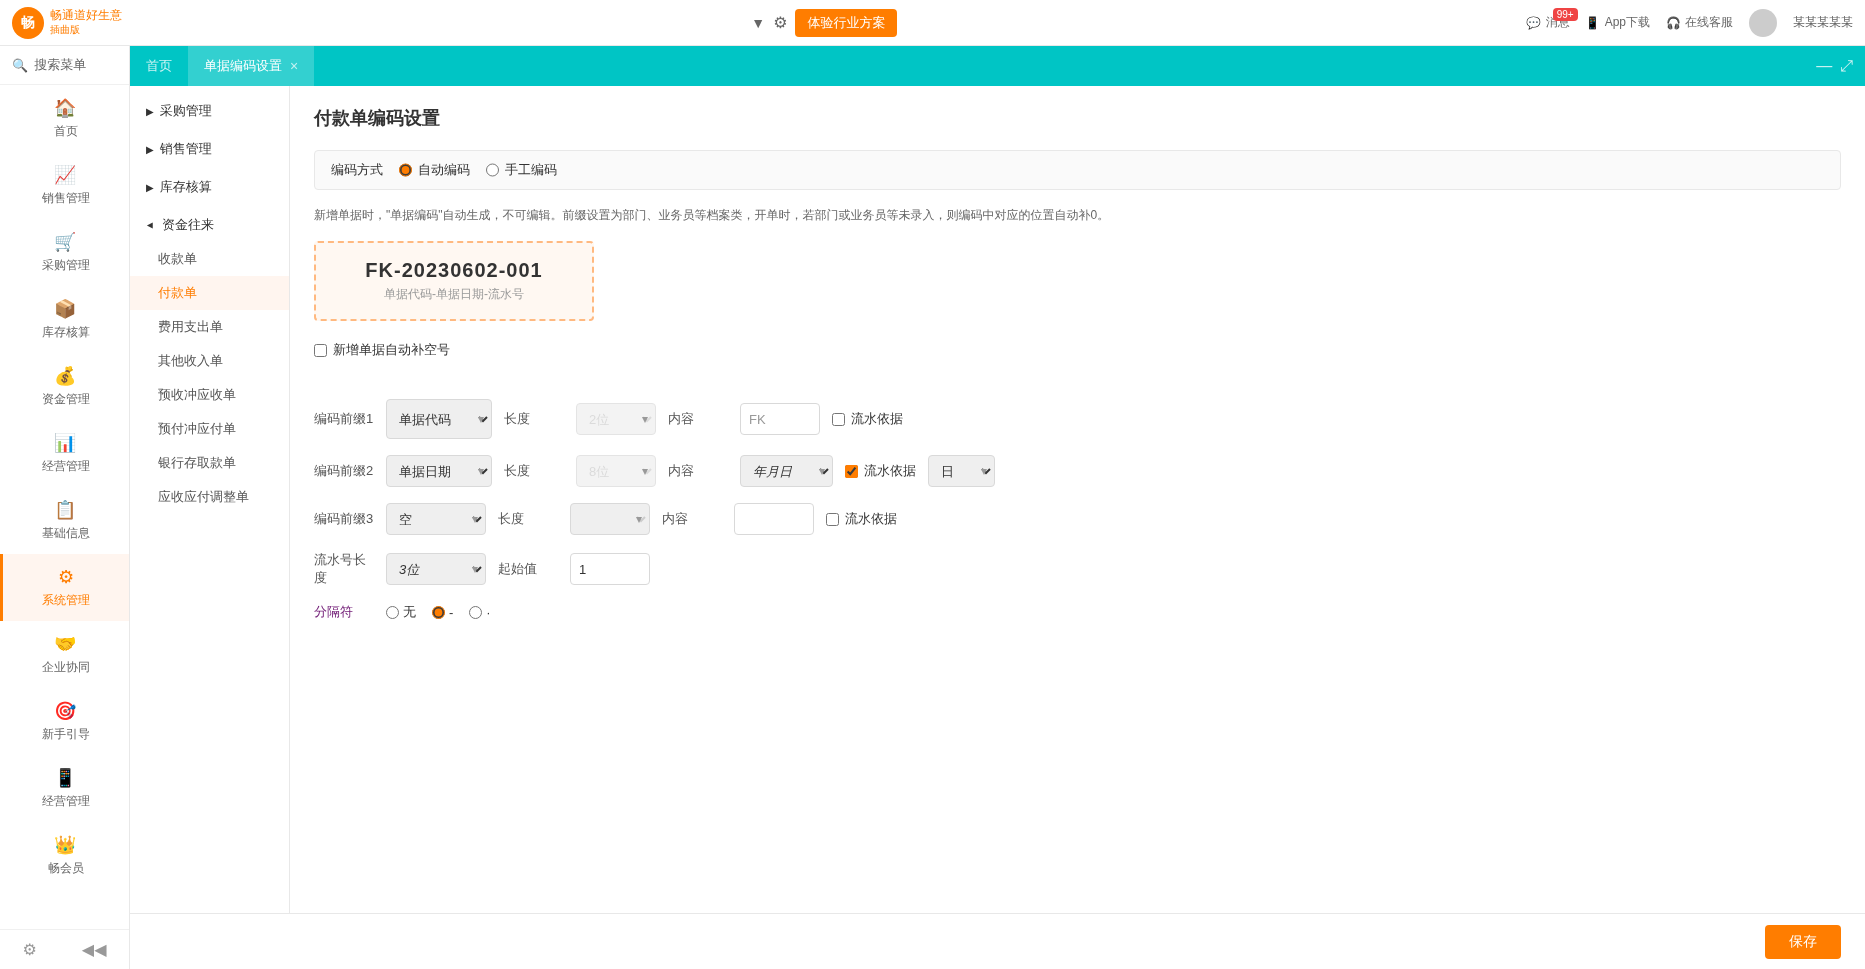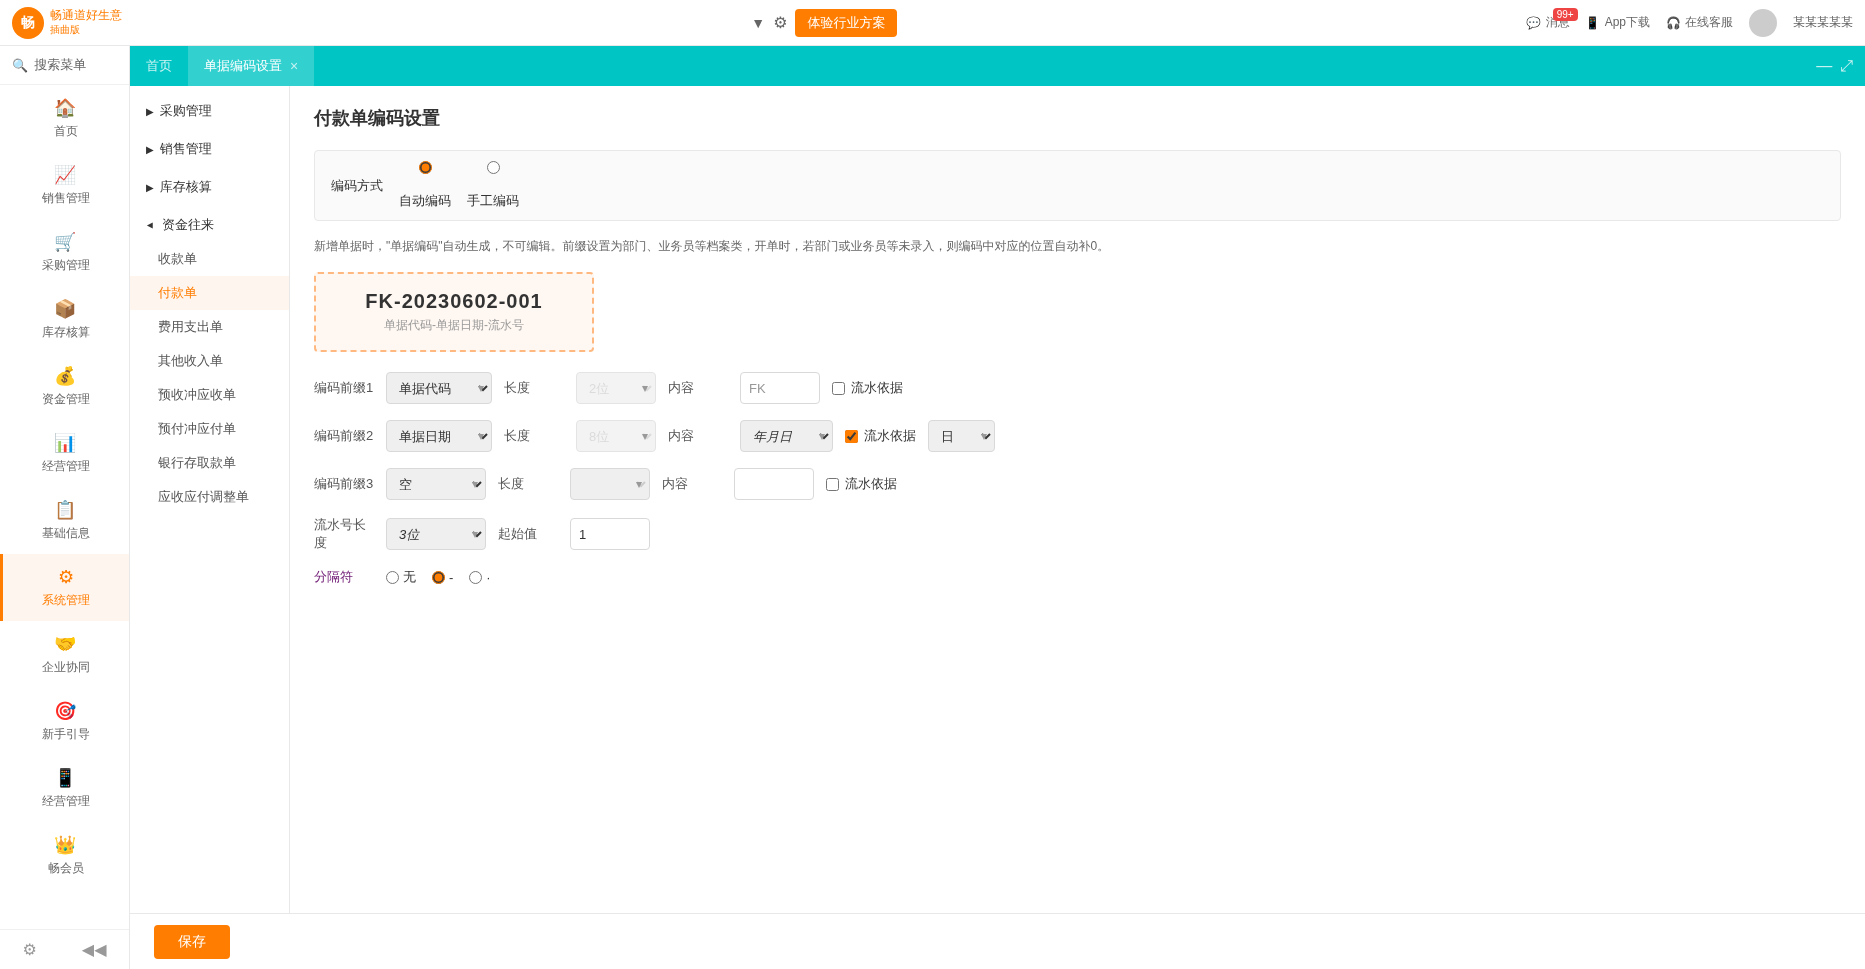--- a/index.html
+++ b/index.html
@@ -49,21 +49,21 @@
     .sub-menu-item.active { color: #ff7d00; background: #fff5ef; }
 
     
     .settings-main { flex: 1; overflow-y: auto; padding: 20px 24px; background: #fff; }
     .page-title { font-size: 18px; font-weight: bold; color: #333; margin-bottom: 20px; }
 
     
     .encoding-method { display: flex; align-items: center; gap: 16px; padding: 10px 16px; background: #fafafa; border-radius: 4px; margin-bottom: 16px; border: 1px solid #e8e8e8; }
     .encoding-label { font-size: 13px; color: #333; }
     .radio-group { display: flex; align-items: center; gap: 16px; }
-    .radio-item { display: flex; align-items: center; gap: 18px; font-size: 13px; cursor: pointer; flex-direction: column; }
+    .radio-item { display: flex; gap: 6px; font-size: 13px; cursor: pointer; }
     .radio-item input[type="radio"] { accent-color: #ff7d00; }
 
     
     .desc-text { font-size: 12px; color: #666; margin-bottom: 16px; line-height: 1.6; }
 
     
     .preview-box { border: 2px dashed #ffb980; background: #fff8f2; border-radius: 4px; padding: 16px 24px; display: inline-flex; flex-direction: column; align-items: center; margin-bottom: 20px; min-width: 280px; }
     .preview-code { font-size: 20px; font-weight: bold; color: #333; letter-spacing: 1px; }
     .preview-desc { font-size: 12px; color: #999; margin-top: 4px; }
 
@@ -82,21 +82,21 @@
     .checkbox-item input[type="checkbox"] { accent-color: #ff7d00; }
 
     
     .separator-row { display: flex; align-items: center; gap: 12px; margin-bottom: 16px; }
     .sep-label { font-size: 13px; color: #701a75; width: 60px; flex-shrink: 0; }
     .sep-options { display: flex; align-items: center; gap: 16px; }
     .sep-radio { display: flex; align-items: center; gap: 4px; font-size: 13px; cursor: pointer; }
     .sep-radio input[type="radio"] { accent-color: #ff7d00; }
 
     
-    .bottom-bar { height: 56px; background: #fff; border-top: 1px solid #e8e8e8; display: flex; align-items: center; padding: 0 24px; flex-shrink: 0; }
+    .bottom-bar { height: 56px; background: #fff; border-top: 1px solid #e8e8e8; display: flex; align-items: center; justify-content: flex-end; padding: 0 24px; flex-shrink: 0; }
     .save-btn { background: #ff7d00; color: #fff; border: none; border-radius: 4px; padding: 8px 24px; font-size: 14px; cursor: pointer; }
 
     
     .teal-tabs { background: #00c5c5; display: flex; align-items: center; height: 40px; flex-shrink: 0; }
     .teal-tab { height: 40px; display: flex; align-items: center; padding: 0 16px; font-size: 13px; color: rgba(255,255,255,0.8); cursor: pointer; }
     .teal-tab.active { background: rgba(255,255,255,0.2); color: #fff; }
     .teal-tab-close { margin-left: 8px; font-size: 14px; opacity: 0.7; }
     .teal-tab-actions { margin-left: auto; display: flex; gap: 8px; padding-right: 12px; }
     .teal-action { color: rgba(255,255,255,0.8); font-size: 16px; cursor: pointer; }
   </style>
@@ -272,26 +272,32 @@
         
         <div class="desc-text">新增单据时，"单据编码"自动生成，不可编辑。前缀设置为部门、业务员等档案类，开单时，若部门或业务员等未录入，则编码中对应的位置自动补0。</div>
 
         
         <div class="preview-box">
           <div class="preview-code">FK-20230602-001</div>
           <div class="preview-desc">单据代码-单据日期-流水号</div>
         </div>
 
         
+        <div class="auto-fill">
+          <label class="auto-fill">
+            <input type="checkbox" style="">
+            <span>新增单据自动补空号</span>
+          </label>
+        </div>
 
         
         <div class="form-row">
           <span class="form-label">编码前缀1</span>
           <div class="select-wrapper">
-            <select style="height:32px;border:1px solid #d9d9d9;border-radius:4px;padding:0 24px 0 8px;font-size:13px;color:#333;min-width:100px;">
+            <select style="height:40px;border:1px solid #d9d9d9;border-radius:4px;padding:0 24px 0 8px;font-size:13px;color:#333;min-width:100px;">
               <option>单据代码</option>
             </select>
           </div>
           <span class="form-label">长度</span>
           <div class="select-wrapper">
             <select style="height:32px;border:1px solid #d9d9d9;border-radius:4px;padding:0 24px 0 8px;font-size:13px;color:#ccc;min-width:80px;" disabled="">
               <option>2位</option>
             </select>
           </div>
           <span class="form-label">内容</span>

